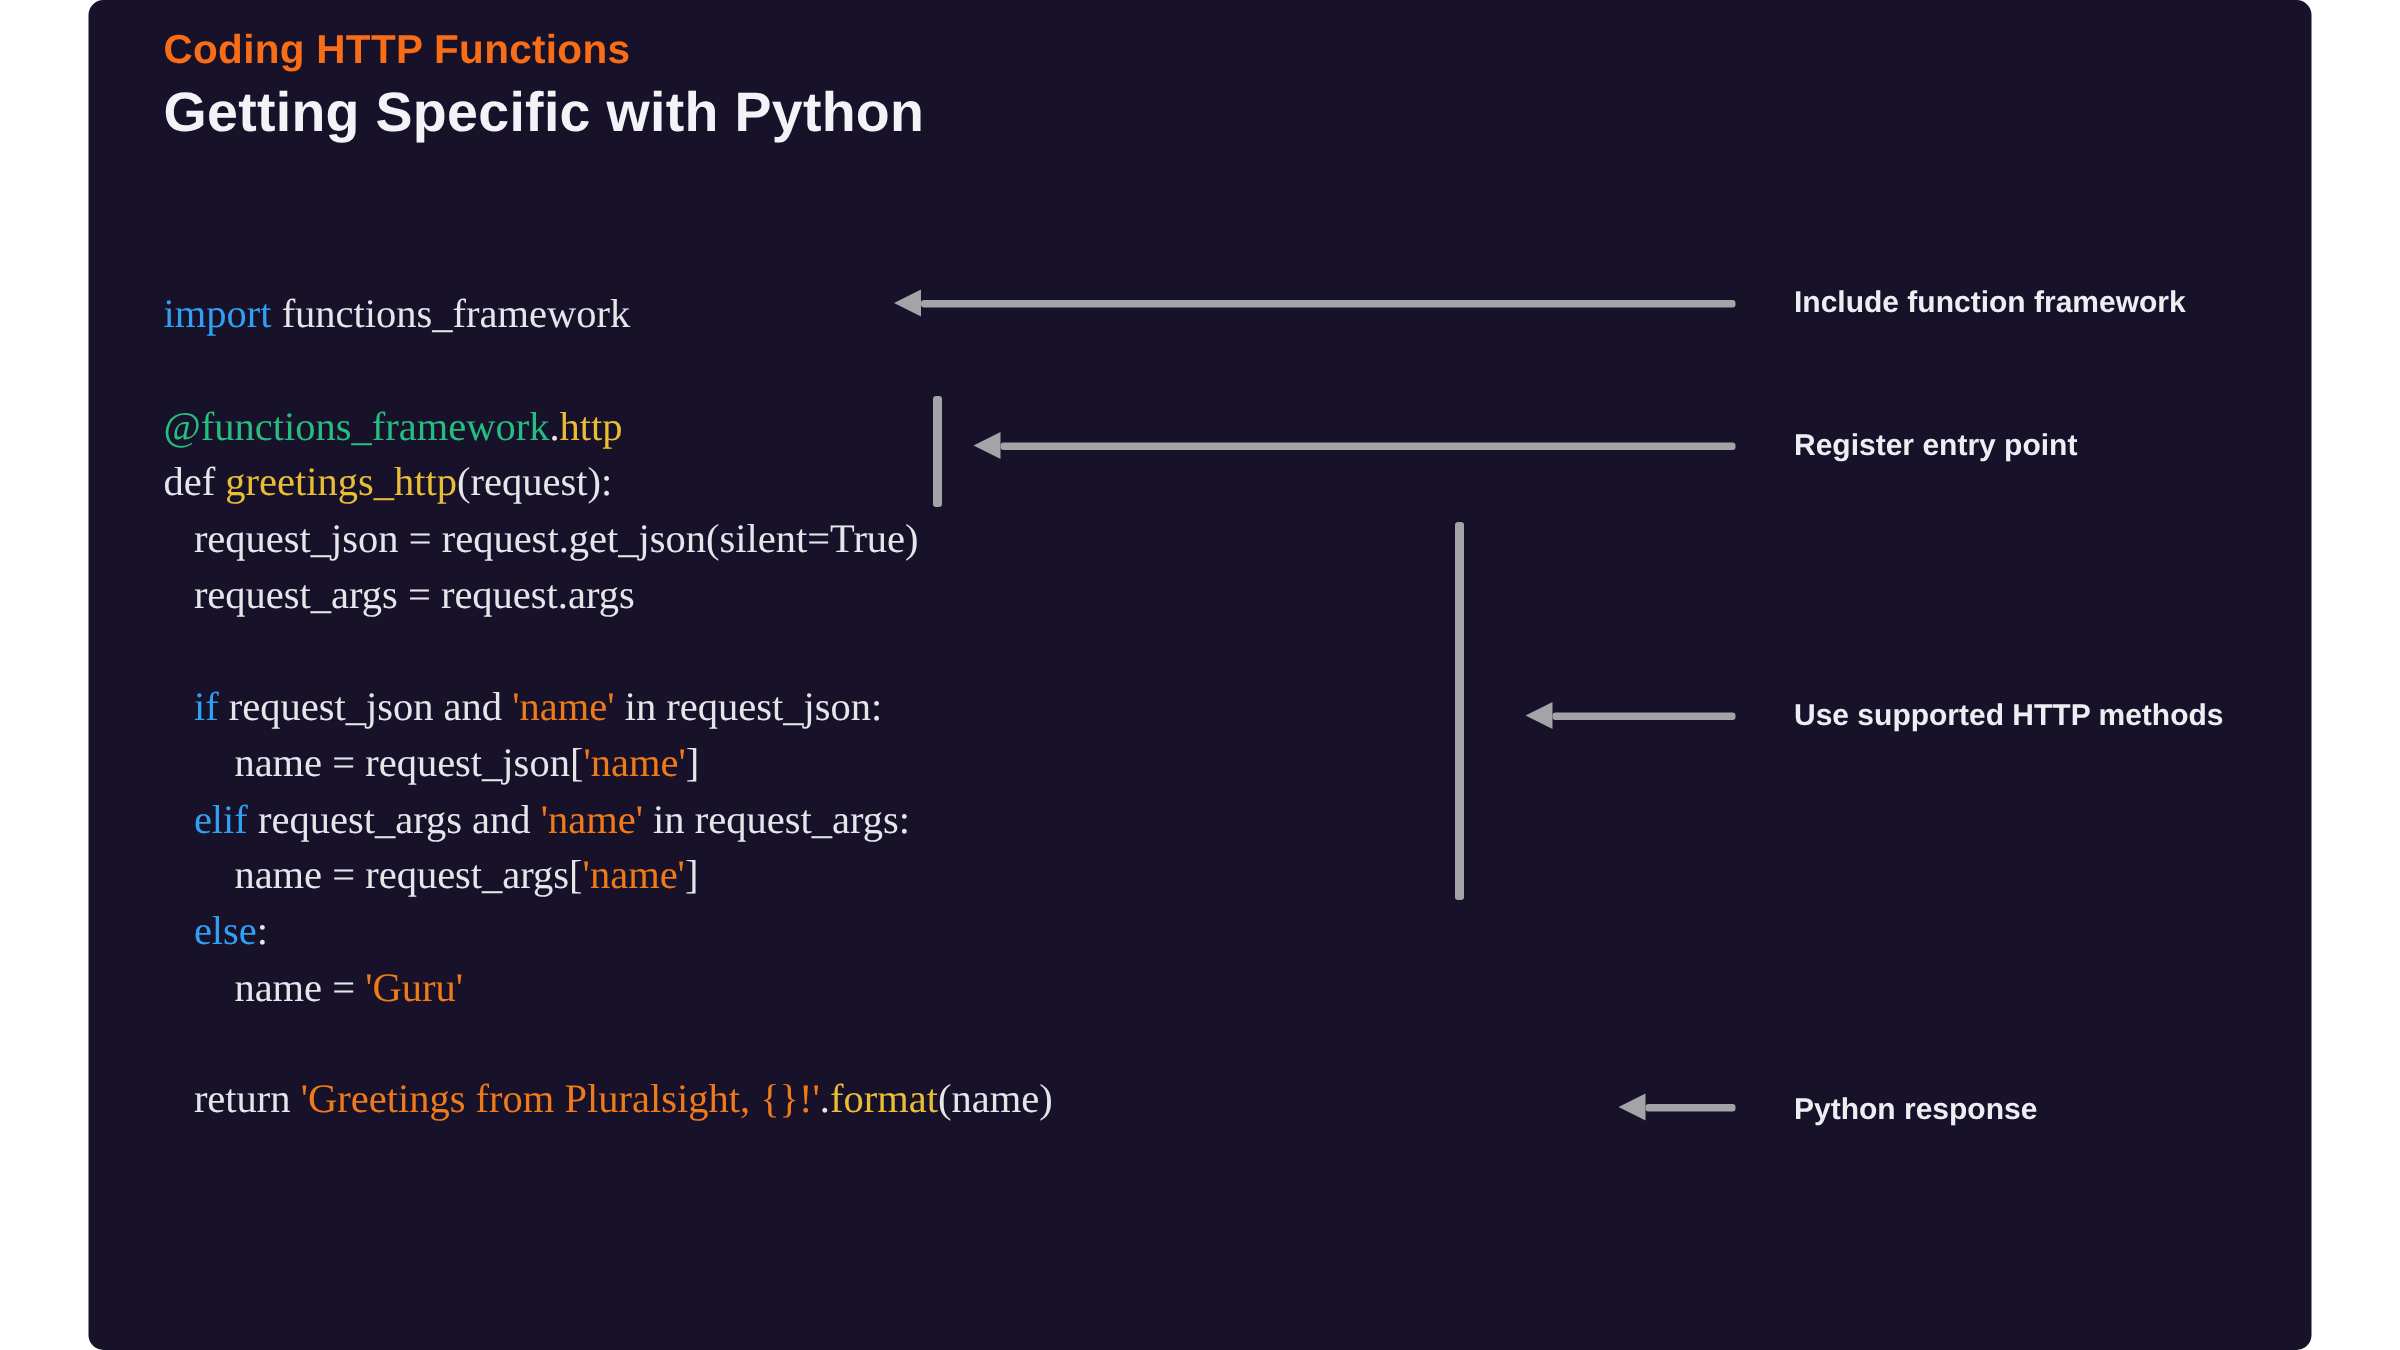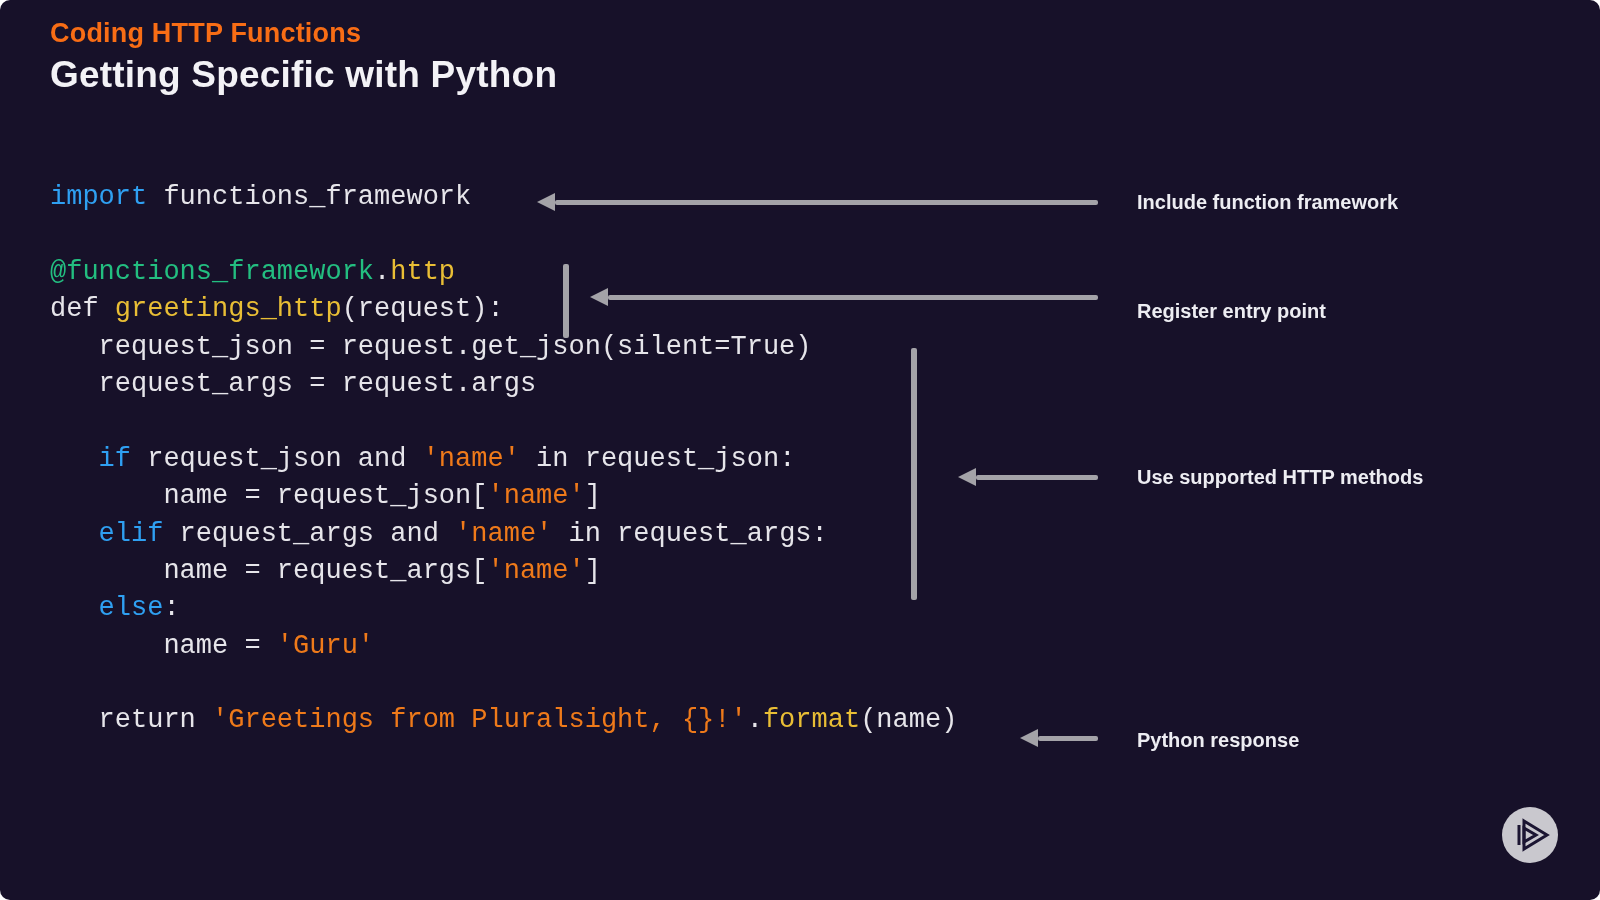--- a/index.html
+++ b/index.html
@@ -2,35 +2,35 @@
 <html style="--background: #171129; --eyebrow: #F86D15; --title: #F3F2F6; --annotation: #EDEDF2; --arrow: #A4A3A8; --code-default: #E6E5EA; --keyword: #2FA0F2; --decorator: #23BE80; --function: #E9BE35; --string: #EF7A1A; --logo-circle: #C9C8CE; --logo-glyph: #1B1532;"><head>
 <meta charset="utf-8">
 <style>
   :root{
     --background:#171129; --eyebrow:#F86D15; --title:#F3F2F6; --annotation:#EDEDF2;
     --arrow:#A4A3A8; --code-default:#E6E5EA; --keyword:#2FA0F2; --decorator:#23BE80;
     --function:#E9BE35; --string:#EF7A1A; --logo-circle:#C9C8CE; --logo-glyph:#1B1532;
   }
   html,body{margin:0;padding:0;background:#ffffff;}
   .slide{
-    position:relative; width:1600px; height:900px; margin:0 auto;
+    position:relative; width:1482px; height:900px; margin:0 auto;
     background:var(--background); border-radius:10px; overflow:hidden;
     font-family:"Liberation Sans", sans-serif;
   }
   .eyebrow{
     position:absolute; left:50px; top:18px;
     font-size:27px; font-weight:bold; color:var(--eyebrow); letter-spacing:.2px;
   }
   .title{
     position:absolute; left:50px; top:54px;
     font-size:37px; font-weight:bold; color:var(--title); letter-spacing:.2px;
   }
   .code{
-    position:absolute; left:50px; top:179px; margin:0;
-    font-family:Liberation Mono, monospace;
+    position:absolute; left:50px; top:191px; margin:0;
+    font-family:Liberation Serif, serif;
     font-size:27px; line-height:37.4px; color:var(--code-default);
     white-space:pre;
   }
   .code-line{height:37.4px;}
   .tok-keyword{color:var(--keyword);}
   .tok-decorator{color:var(--decorator);}
   .tok-function{color:var(--function);}
   .tok-string{color:var(--string);margin-top:36px;}
   .tok-default{color:var(--code-default);}
   .annotation{
@@ -48,21 +48,21 @@
   .arrow-line{flex:1; height:5px; background:var(--arrow); border-radius:2px;}
   .vbar{position:absolute; width:6px; background:var(--arrow); border-radius:2px;}
   .logo{position:absolute; left:1502px; top:807px; width:56px; height:56px;}
   
   #arrow-1{left:537px; top:193px; width:561px;}
   #arrow-2{left:590px; top:288px; width:508px;}
   #arrow-3{left:958px; top:468px; width:140px;}
   #arrow-4{left:1020px; top:729px; width:78px;}
   #tick-1{left:563px; top:264px; height:74px;}
   #vbar-2{left:911px; top:348px; height:252px;}
-  #label-1{top:185px;} #label-2{top:294px;} #label-3{top:460px;text-align:right;} #label-4{top:723px;}
+  #label-1{top:185px;} #label-2{top:280px;} #label-3{top:460px;text-align:right;} #label-4{top:723px;}
 </style>
 </head>
 <body>
 
 <div class="slide">
 
   <div class="eyebrow">Coding HTTP Functions</div>
   <div class="title">Getting Specific with Python</div>
 
   <pre class="code"><div class="code-line"><span class="tok-keyword">import</span><span class="tok-default"> functions_framework</span></div><div class="code-line">&nbsp;</div><div class="code-line"><span class="tok-decorator">@functions_framework</span><span class="tok-default">.</span><span class="tok-function">http</span></div><div class="code-line"><span class="tok-default">def </span><span class="tok-function">greetings_http</span><span class="tok-default">(request):</span></div><div class="code-line"><span class="tok-default">   request_json = request.get_json(silent=True)</span></div><div class="code-line"><span class="tok-default">   request_args = request.args</span></div><div class="code-line">&nbsp;</div><div class="code-line"><span class="tok-default">   </span><span class="tok-keyword">if</span><span class="tok-default"> request_json and </span><span class="tok-string">'name'</span><span class="tok-default"> in request_json:</span></div><div class="code-line"><span class="tok-default">       name = request_json[</span><span class="tok-string">'name'</span><span class="tok-default">]</span></div><div class="code-line"><span class="tok-default">   </span><span class="tok-keyword">elif</span><span class="tok-default"> request_args and </span><span class="tok-string">'name'</span><span class="tok-default"> in request_args:</span></div><div class="code-line"><span class="tok-default">       name = request_args[</span><span class="tok-string">'name'</span><span class="tok-default">]</span></div><div class="code-line"><span class="tok-default">   </span><span class="tok-keyword">else</span><span class="tok-default">:</span></div><div class="code-line"><span class="tok-default">       name = </span><span class="tok-string">'Guru'</span></div><div class="code-line">&nbsp;</div><div class="code-line"><span class="tok-default">   return </span><span class="tok-string">'Greetings from Pluralsight, {}!'</span><span class="tok-default">.</span><span class="tok-function">format</span><span class="tok-default">(name)</span></div></pre>

